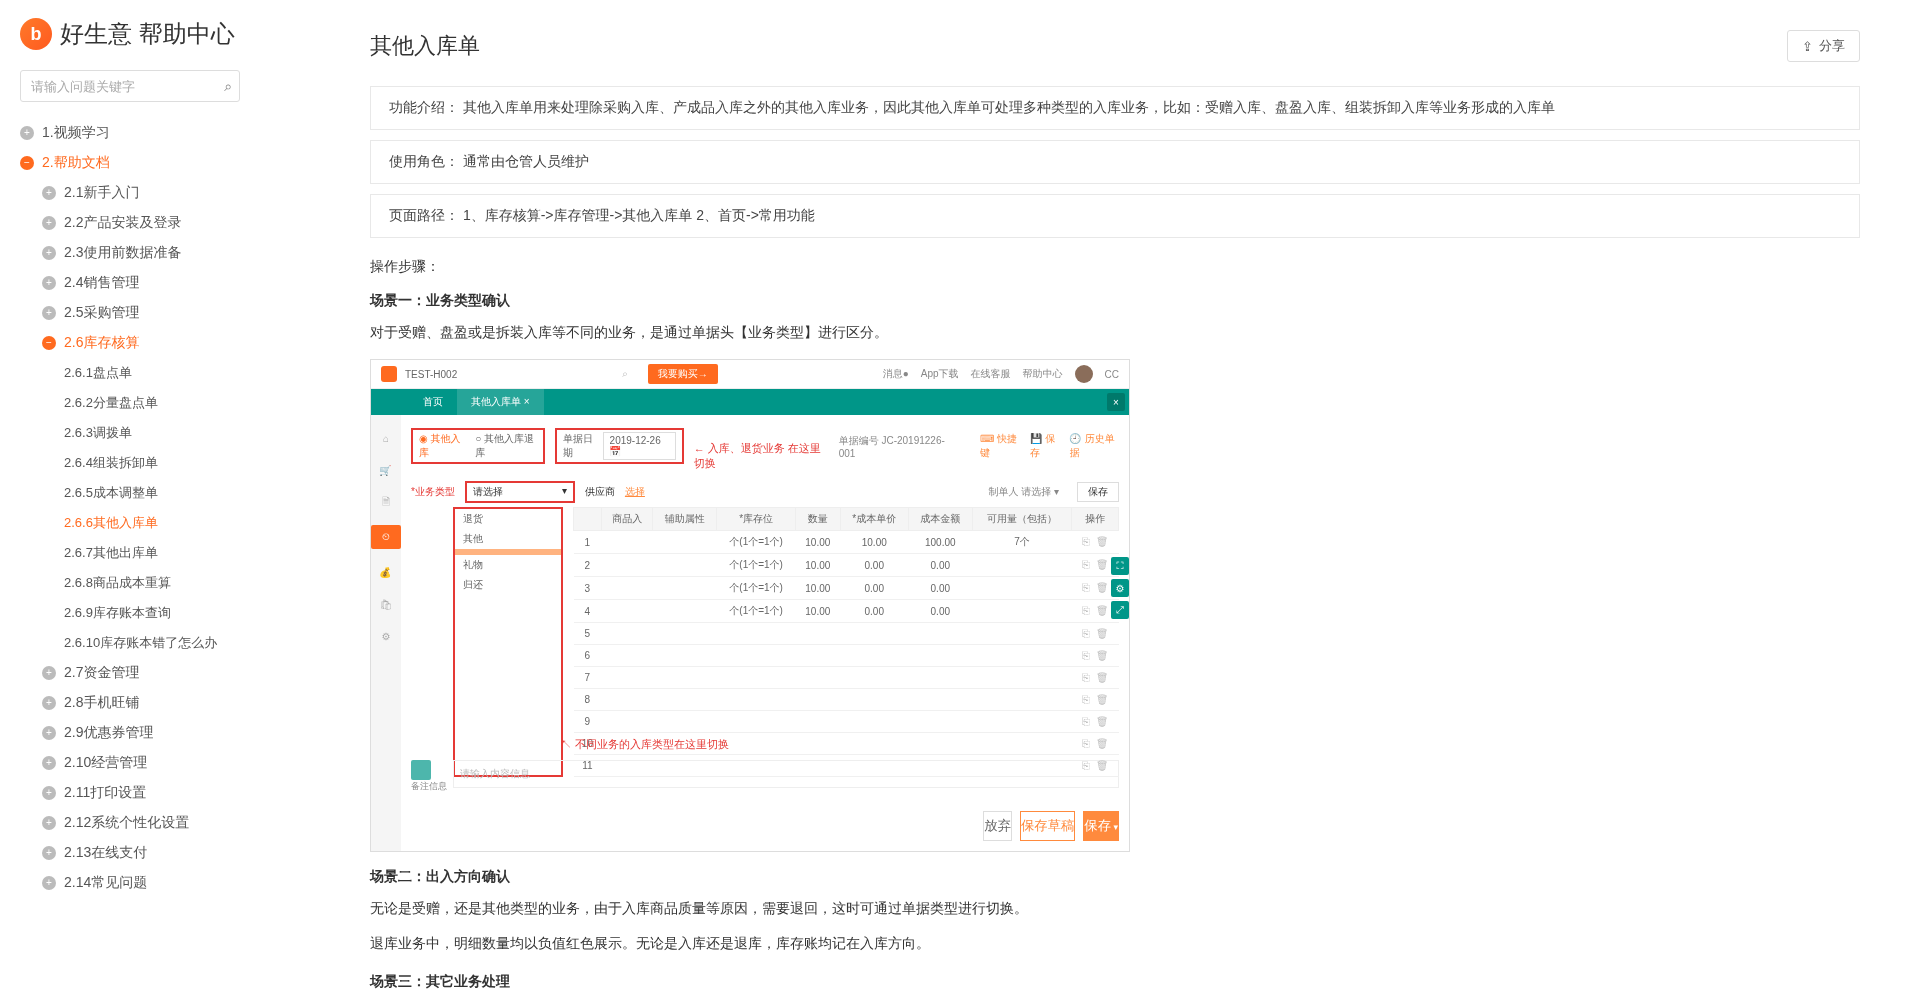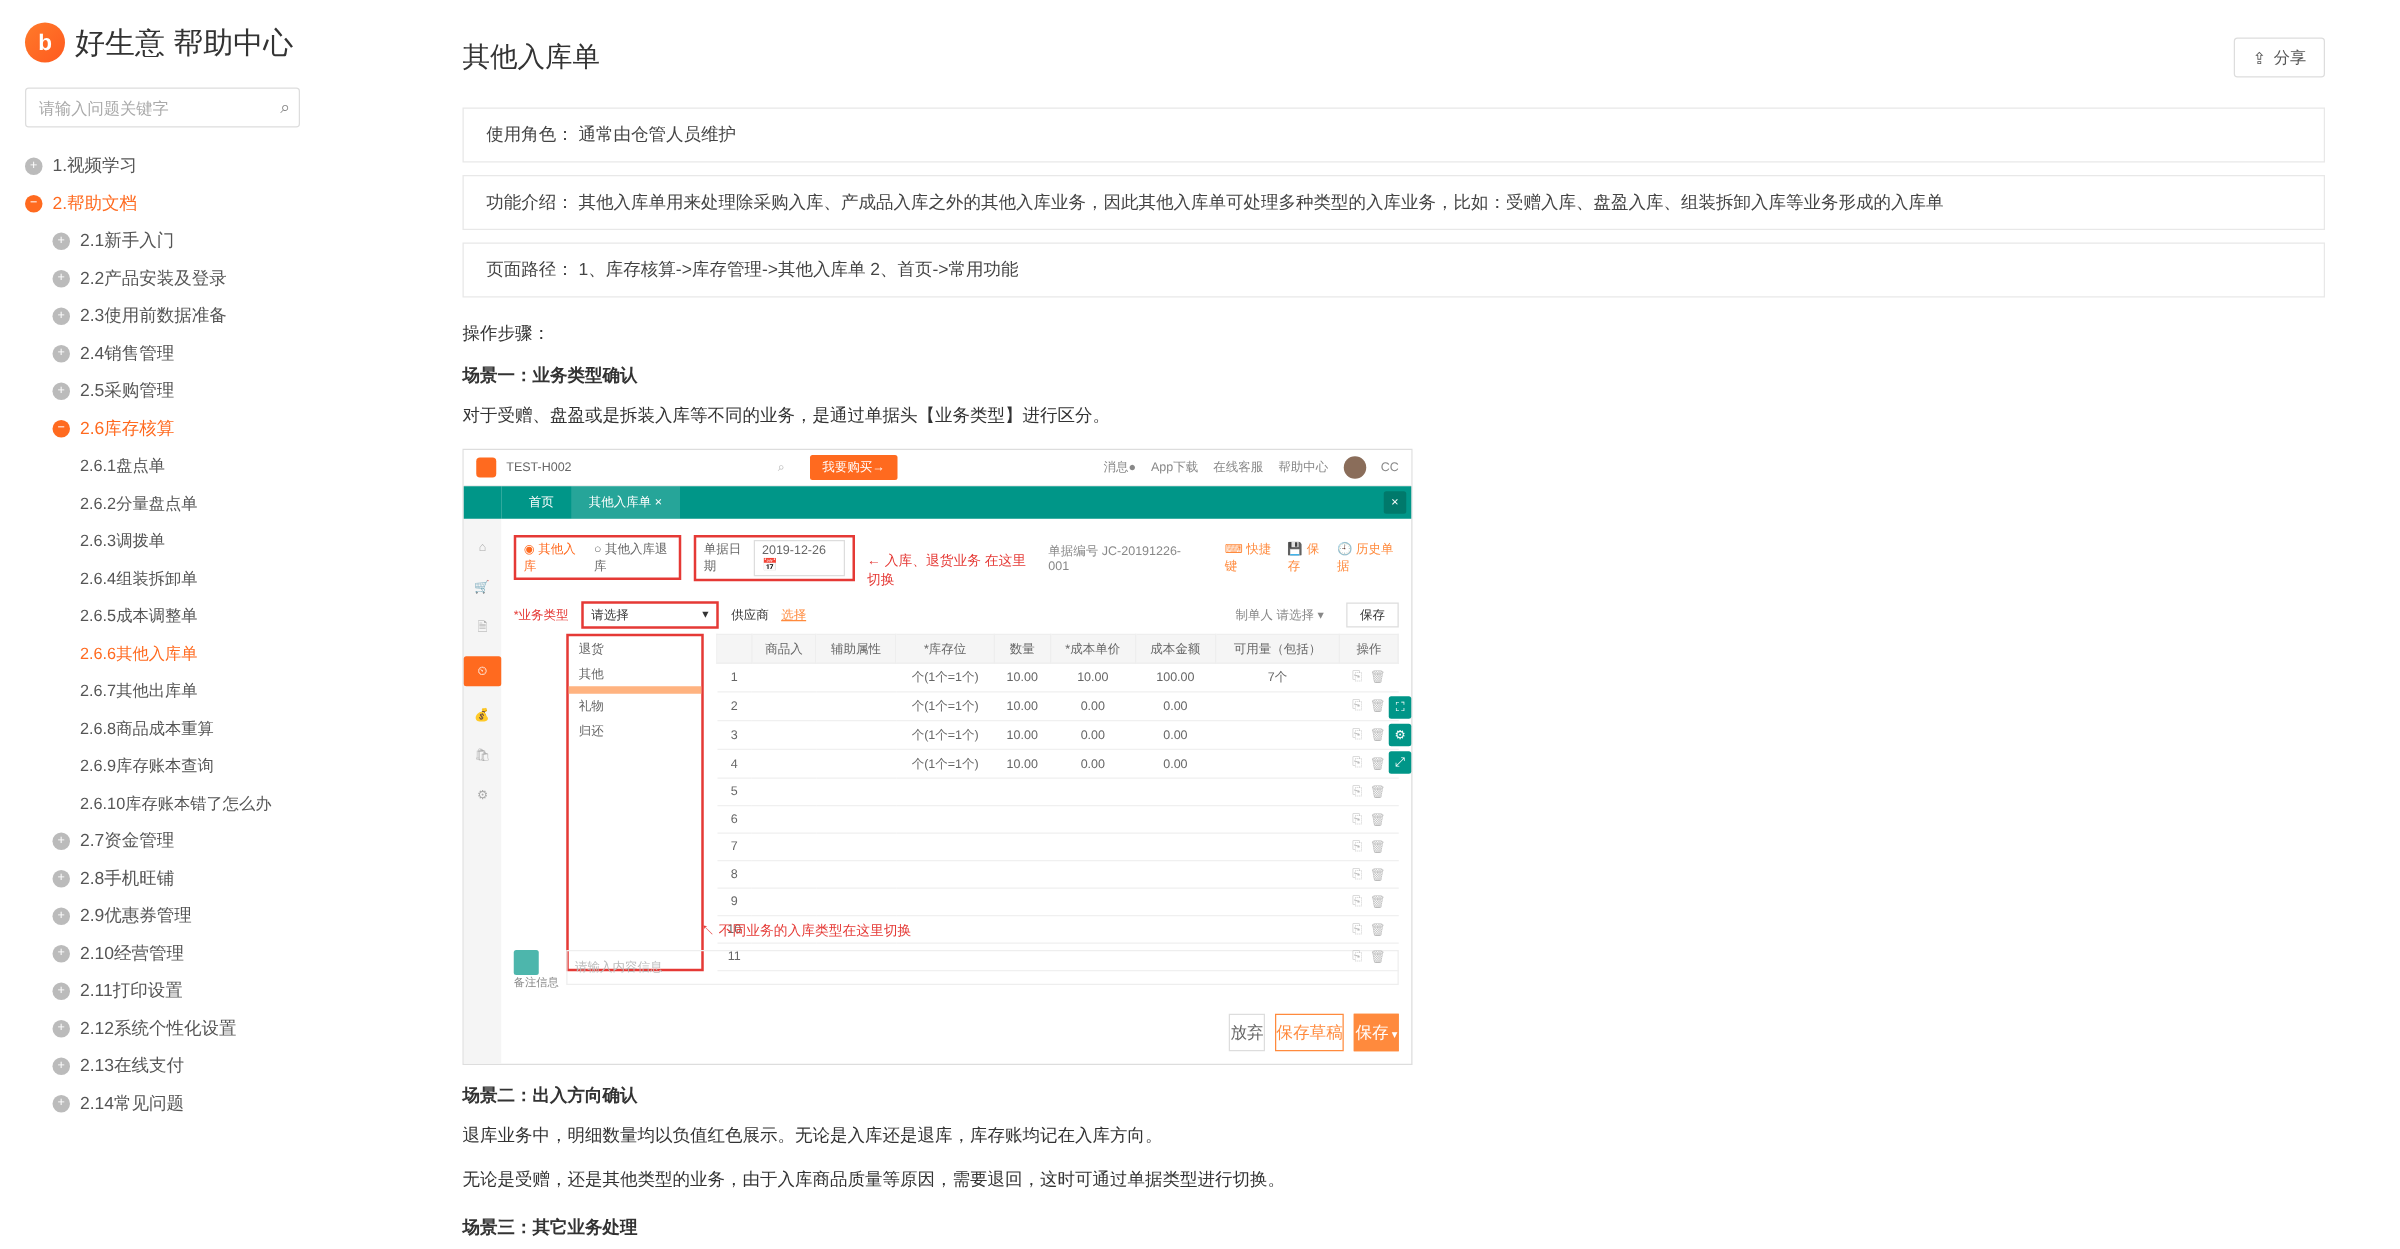--- a/index.html
+++ b/index.html
@@ -220,26 +220,26 @@
   <main class="main">
     <div class="page-header">
       <h1 class="page-title">其他入库单</h1>
       <button class="share-btn">
         <span>⇪</span>
         <span>分享</span>
       </button>
     </div>
 
     <div class="info-box">
+      <span class="info-label">功能介绍：</span>
+      <span>其他入库单用来处理除采购入库、产成品入库之外的其他入库业务，因此其他入库单可处理多种类型的入库业务，比如：受赠入库、盘盈入库、组装拆卸入库等业务形成的入库单</span>
+    </div>
+    <div class="info-box">
       <span class="info-label">使用角色：</span>
       <span>通常由仓管人员维护</span>
-    </div>
-    <div class="info-box">
-      <span class="info-label">功能介绍：</span>
-      <span>其他入库单用来处理除采购入库、产成品入库之外的其他入库业务，因此其他入库单可处理多种类型的入库业务，比如：受赠入库、盘盈入库、组装拆卸入库等业务形成的入库单</span>
     </div>
     <div class="info-box">
       <span class="info-label">页面路径：</span>
       <span>1、库存核算-&gt;库存管理-&gt;其他入库单 2、首页-&gt;常用功能</span>
     </div>
 
     <div class="section">
       <div class="section-head">操作步骤：</div>
       <div class="scene-title">场景一：业务类型确认</div>
       <p>对于受赠、盘盈或是拆装入库等不同的业务，是通过单据头【业务类型】进行区分。</p>
@@ -530,19 +530,19 @@
             <div class="app-footer">
               <button class="app-btn">放弃</button>
               <button class="app-btn outline">保存草稿</button>
               <button class="app-btn primary">保存</button>
             </div>
           </div>
         </div>
       </div>
 
       <div class="scene-title">场景二：出入方向确认</div>
+      <p>无论是受赠，还是其他类型的业务，由于入库商品质量等原因，需要退回，这时可通过单据类型进行切换。</p>
       <p>退库业务中，明细数量均以负值红色展示。无论是入库还是退库，库存账均记在入库方向。</p>
-      <p>无论是受赠，还是其他类型的业务，由于入库商品质量等原因，需要退回，这时可通过单据类型进行切换。</p>
       <div class="scene-title">场景三：其它业务处理</div>
 
     </div>
   </main>
 </div>
 
 </body></html>

